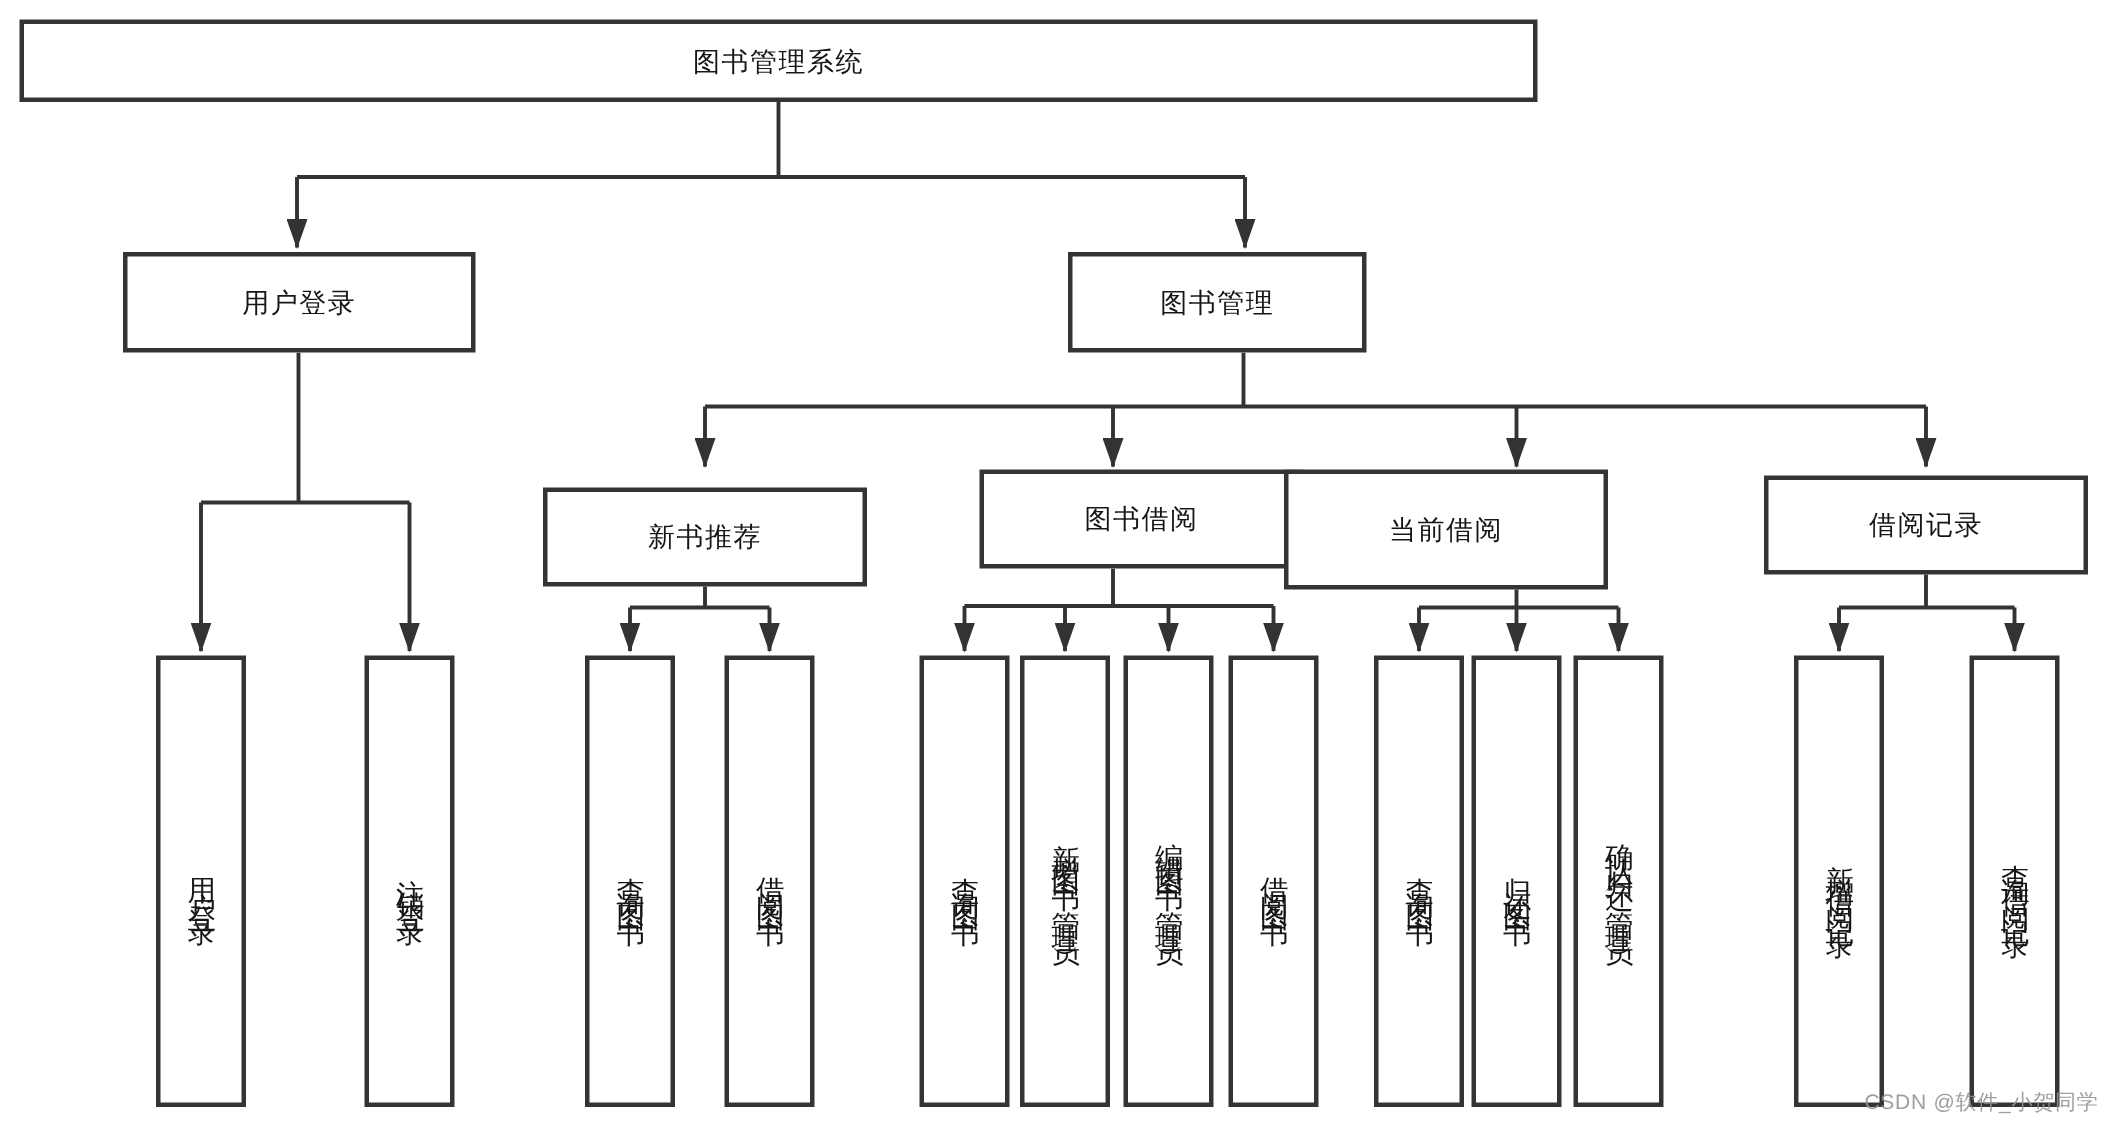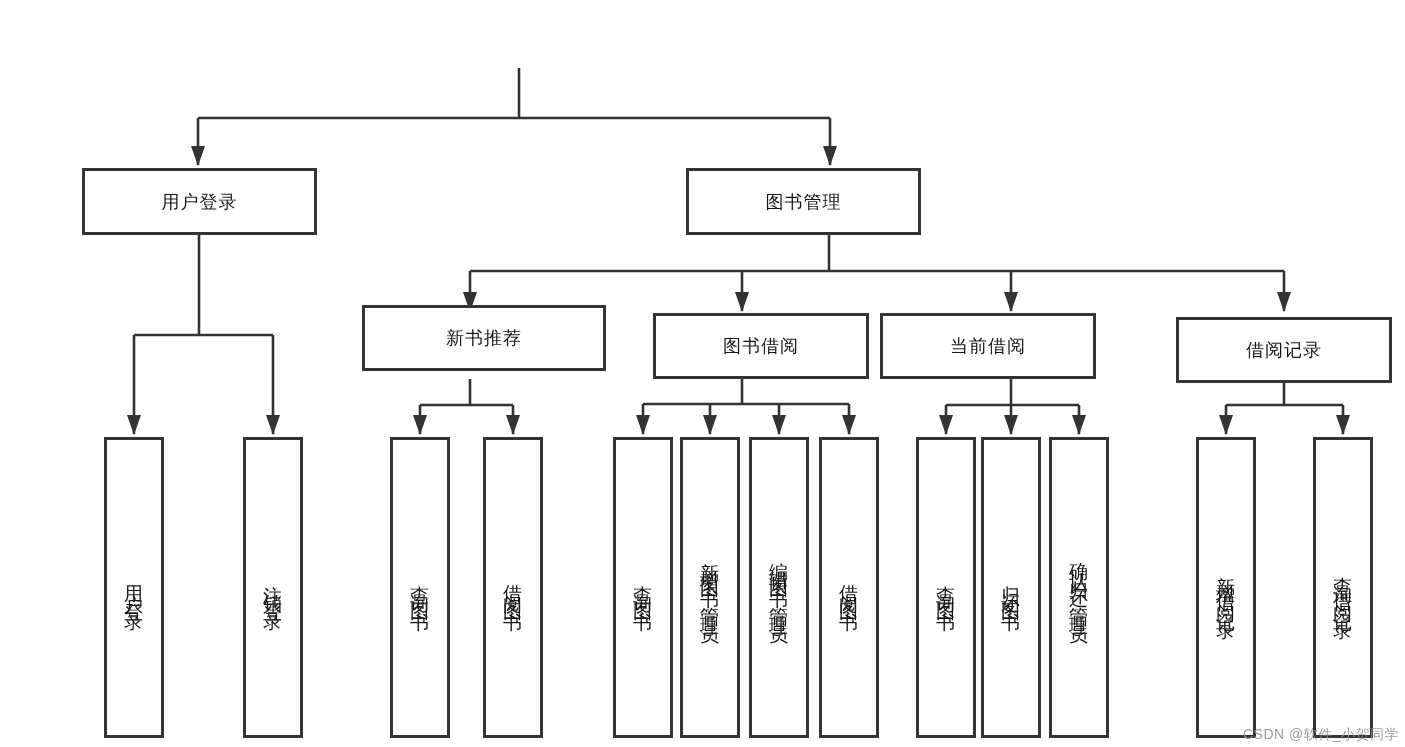--- a/index.html
+++ b/index.html
@@ -94,35 +94,38 @@
       <path d="M1011,405 V434" marker-end="url(#arrow)"></path>
       <path d="M1079,405 V434" marker-end="url(#arrow)"></path>
 
       <path d="M1284,379 V405"></path>
       <path d="M1226,405 H1343"></path>
       <path d="M1226,405 V434" marker-end="url(#arrow)"></path>
       <path d="M1343,405 V434" marker-end="url(#arrow)"></path>
     </g>
   </svg>
 
+  <div class="box" style="left:13px; top:13px; width:1012px; height:55px;">
+    <span class="h-label">图书管理系统</span>
+  </div>
 
   <div class="box" style="left:82px; top:168px; width:235px; height:67px;">
     <span class="h-label">用户登录</span>
   </div>
-  <div class="box" style="left:686px; top:168px; width:235px; height:67px;">
+  <div class="box" style="left:712px; top:168px; width:199px; height:67px;">
     <span class="h-label">图书管理</span>
   </div>
 
-  <div class="box" style="left:362px; top:305px; width:244px; height:66px;">
+  <div class="box" style="left:362px; top:325px; width:216px; height:66px;">
     <span class="h-label">新书推荐</span>
   </div>
   <div class="box" style="left:634px; top:313px; width:216px; height:66px;margin-left:19px;">
     <span class="h-label">图书借阅</span>
   </div>
-  <div class="box" style="left:880px; top:313px; width:216px; height:66px;">
+  <div class="box" style="left:856px; top:313px; width:216px; height:80px;">
     <span class="h-label">当前借阅</span>
   </div>
   <div class="box" style="left:1176px; top:317px; width:216px; height:66px;">
     <span class="h-label">借阅记录</span>
   </div>
 
   <div class="box" style="left:104px; top:437px; width:60px; height:301px;">
     <span class="v-label">用户登录</span>
   </div>
   <div class="box" style="left:243px; top:437px; width:60px; height:301px;">

